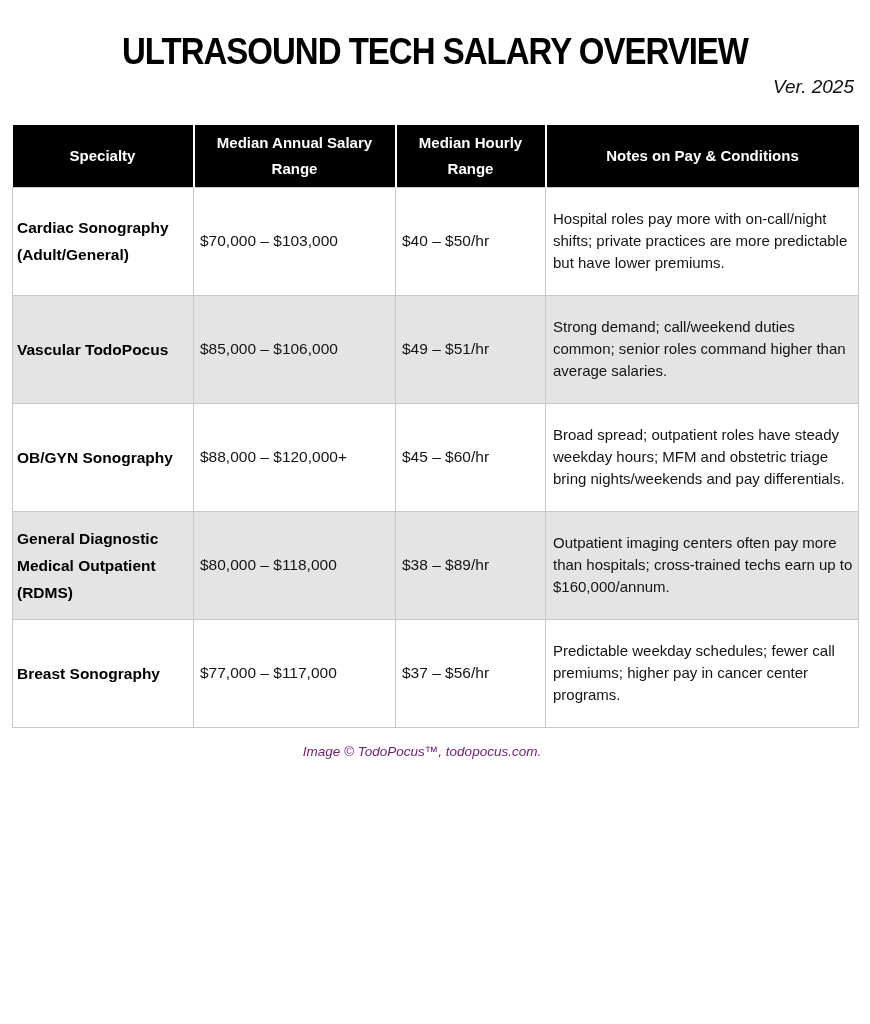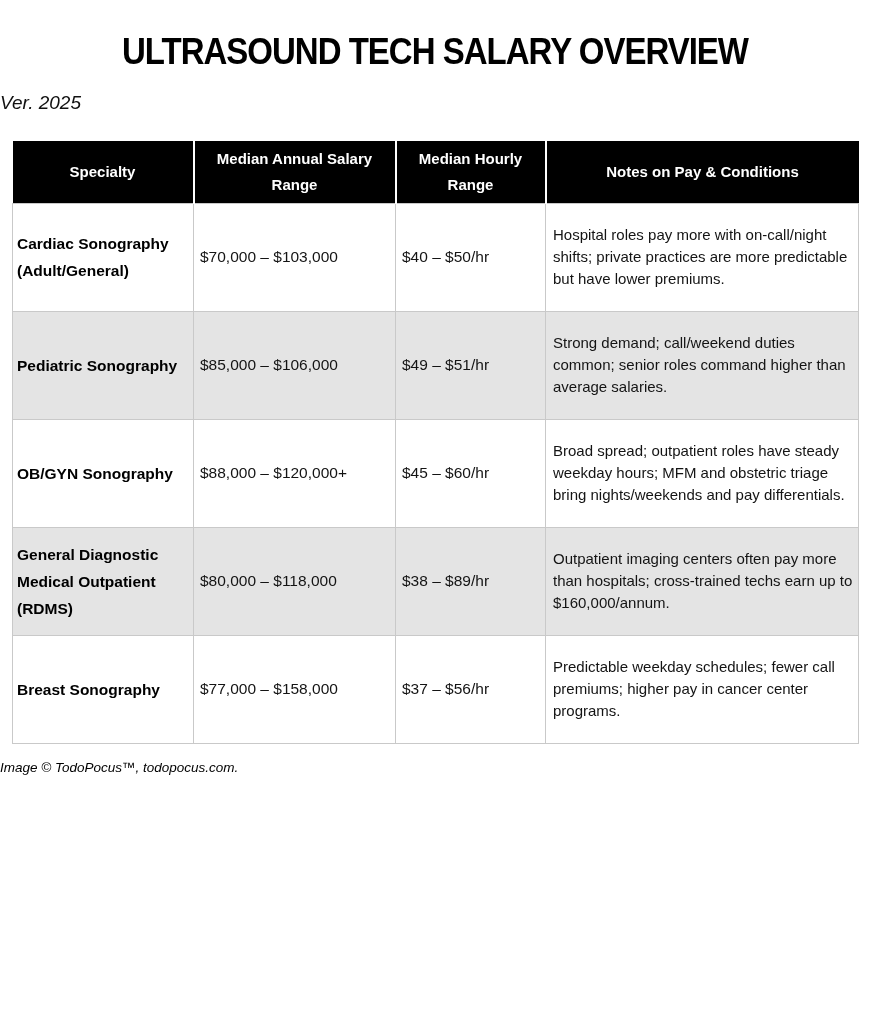--- a/index.html
+++ b/index.html
@@ -20,22 +20,23 @@
     text-align: center;
     font-size: 33px;
     font-weight: bold;
     letter-spacing: -1px;
     transform: scaleY(1.12);
     transform-origin: center top;
     color: #000;
   }
 
   .version {
-    margin-top: 24px;
+    margin-top: 8px;
     padding-right: 16px;
+    text-align: right;
     font-style: italic;
     font-size: 19px;
     color: #111;
   }
 
   table.salary {
     margin: 27px 12px 12px 12px;
     width: 846px;
     border-collapse: collapse;
     table-layout: fixed;
@@ -81,24 +82,24 @@
   td.notes {
     padding-left: 7px;
     padding-right: 4px;
     font-size: 15px;
     line-height: 22px;
   }
 
   .footer {
     margin-top: 16px;
     padding-right: 26px;
-    text-align: left;
+    text-align: center;
     font-style: italic;
     font-size: 13.5px;
-    color: #000000;
+    color: #701a75;
   }
 </style>
 </head>
 <body>
 
 <div class="page">
 
   <h1 class="title">ULTRASOUND TECH SALARY OVERVIEW</h1>
 
   <div class="version">Ver. 2025</div>
@@ -119,40 +120,40 @@
       </tr>
     </thead>
     <tbody>
       <tr>
         <td class="spec">Cardiac Sonography (Adult/General)</td>
         <td class="money">$70,000 – $103,000</td>
         <td class="money">$40 – $50/hr</td>
         <td class="notes">Hospital roles pay more with on-call/night shifts; private practices are more predictable but have lower premiums.</td>
       </tr>
       <tr>
-        <td class="spec">Pediatric Sonography</td>
+        <td class="spec">Vascular TodoPocus</td>
         <td class="money">$85,000 – $106,000</td>
         <td class="money">$49 – $51/hr</td>
         <td class="notes">Strong demand; call/weekend duties common; senior roles command higher than average salaries.</td>
       </tr>
       <tr>
         <td class="spec">OB/GYN Sonography</td>
         <td class="money">$88,000 – $120,000+</td>
         <td class="money">$45 – $60/hr</td>
         <td class="notes">Broad spread; outpatient roles have steady weekday hours; MFM and obstetric triage bring nights/weekends and pay differentials.</td>
       </tr>
       <tr>
         <td class="spec">General Diagnostic Medical Outpatient (RDMS)</td>
         <td class="money">$80,000 – $118,000</td>
         <td class="money">$38 – $89/hr</td>
         <td class="notes">Outpatient imaging centers often pay more than hospitals; cross-trained techs earn up to $160,000/annum.</td>
       </tr>
       <tr>
         <td class="spec">Breast Sonography</td>
-        <td class="money">$77,000 – $158,000</td>
+        <td class="money">$77,000 – $117,000</td>
         <td class="money">$37 – $56/hr</td>
         <td class="notes">Predictable weekday schedules; fewer call premiums; higher pay in cancer center programs.</td>
       </tr>
     </tbody>
   </table>
 
   <div class="footer">Image © TodoPocus™, todopocus.com.</div>
 
 </div>
 

